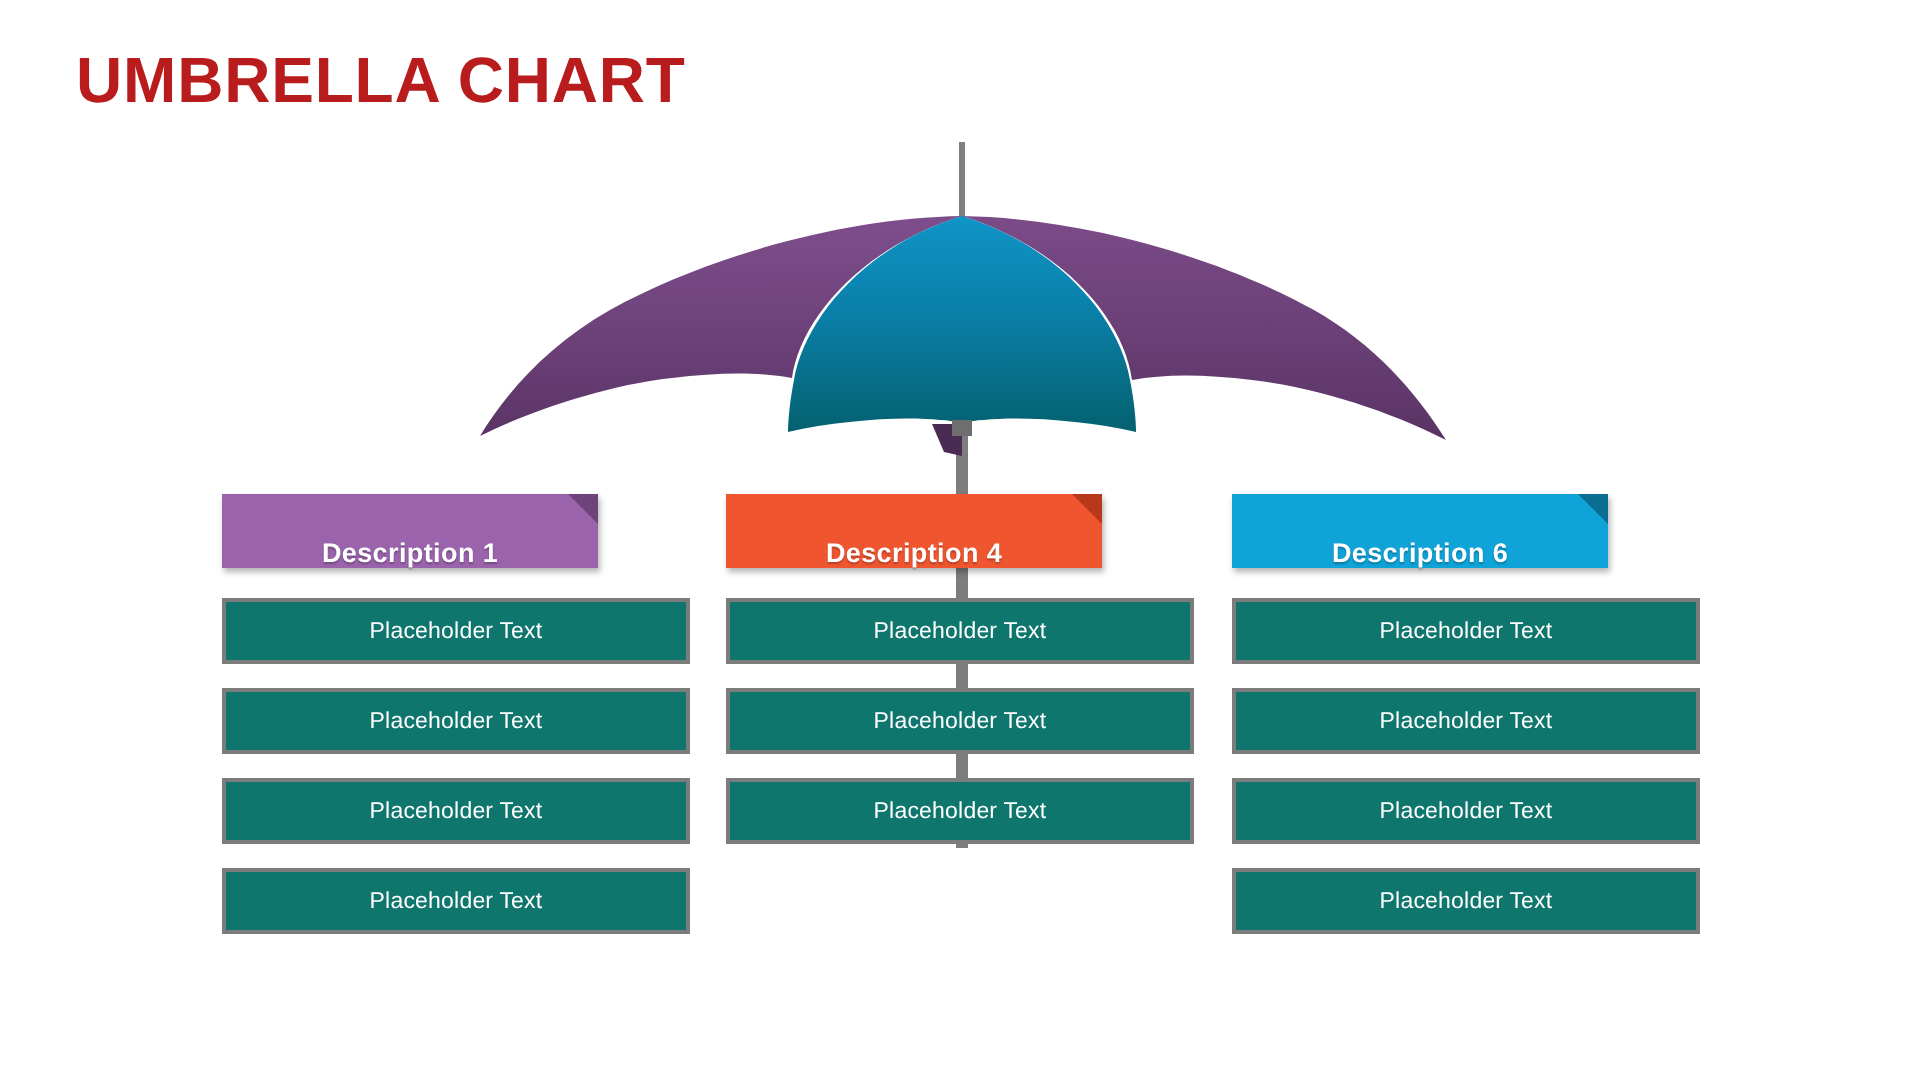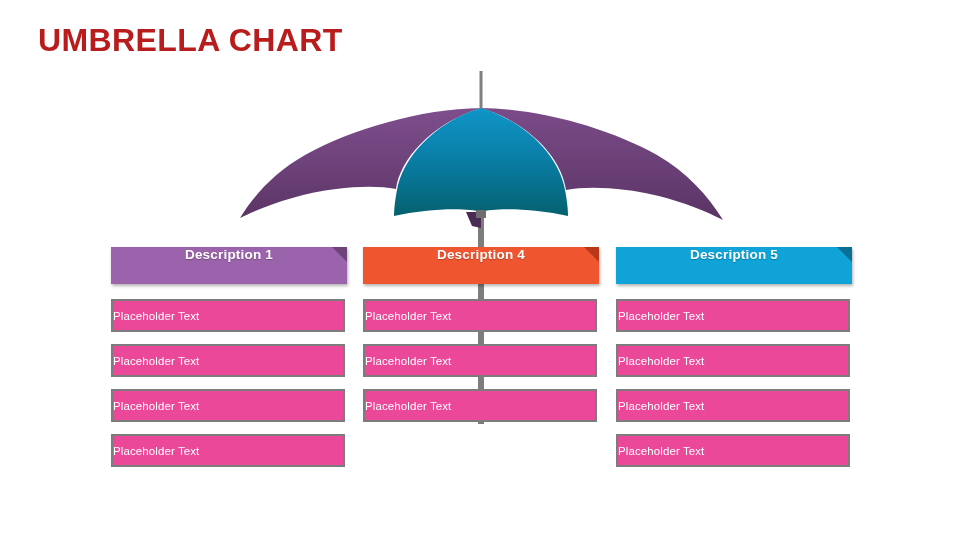--- a/index.html
+++ b/index.html
@@ -49,25 +49,25 @@
     top: 247px;
     width: 234px;
   }
   #column-0 { left: 111px; }
   #column-1 { left: 363px; }
   #column-2 { left: 616px; }
 
   
   .banner {
     position: relative;
-    width: 236px;
+    width: 188px;
     height: 37px;
     box-sizing: border-box;
     display: flex;
-    align-items: flex-start;
+    align-items: flex-end;
     justify-content: center;
     box-shadow: 1px 2px 3px rgba(0,0,0,0.30);
   }
   .banner-label {
     font-size: 13.5px;
     font-weight: bold;
     color: #ffffff;
     letter-spacing: 0.2px;
     text-shadow: 0 1px 1px rgba(0,0,0,0.25);
     position: relative;
@@ -93,25 +93,26 @@
   
   .rows {
     position: relative;
     margin-top: 15px;
   }
   .row-box {
     position: relative;
     width: 234px;
     height: 33px;
     box-sizing: border-box;
-    background: #ec4899;
+    background: #0f766e;
     border: 2px solid #7c7c7c;
     margin-bottom: 12px;
     display: flex;
     align-items: center;
+    justify-content: center;
     z-index: 4;
   }
   .row-label {
     font-size: 11.5px;
     color: #ffffff;
     letter-spacing: 0.1px;
     white-space: nowrap;
   }
 </style>
 </head>
@@ -217,21 +218,21 @@
         <span class="row-label">Placeholder Text</span>
       </div>
     </div>
   </div>
 
   <div class="column" id="column-2">
     <div class="banner" style="background:#0fa3d7;">
       <span class="banner-fold">
         <span class="fold-tri" style="border-top:15px solid #0a6f93;"></span>
       </span>
-      <span class="banner-label">Description 5</span>
+      <span class="banner-label">Description 6</span>
     </div>
     <div class="rows">
       <div class="row-box">
         <span class="row-label">Placeholder Text</span>
       </div>
       <div class="row-box">
         <span class="row-label">Placeholder Text</span>
       </div>
       <div class="row-box">
         <span class="row-label">Placeholder Text</span>

